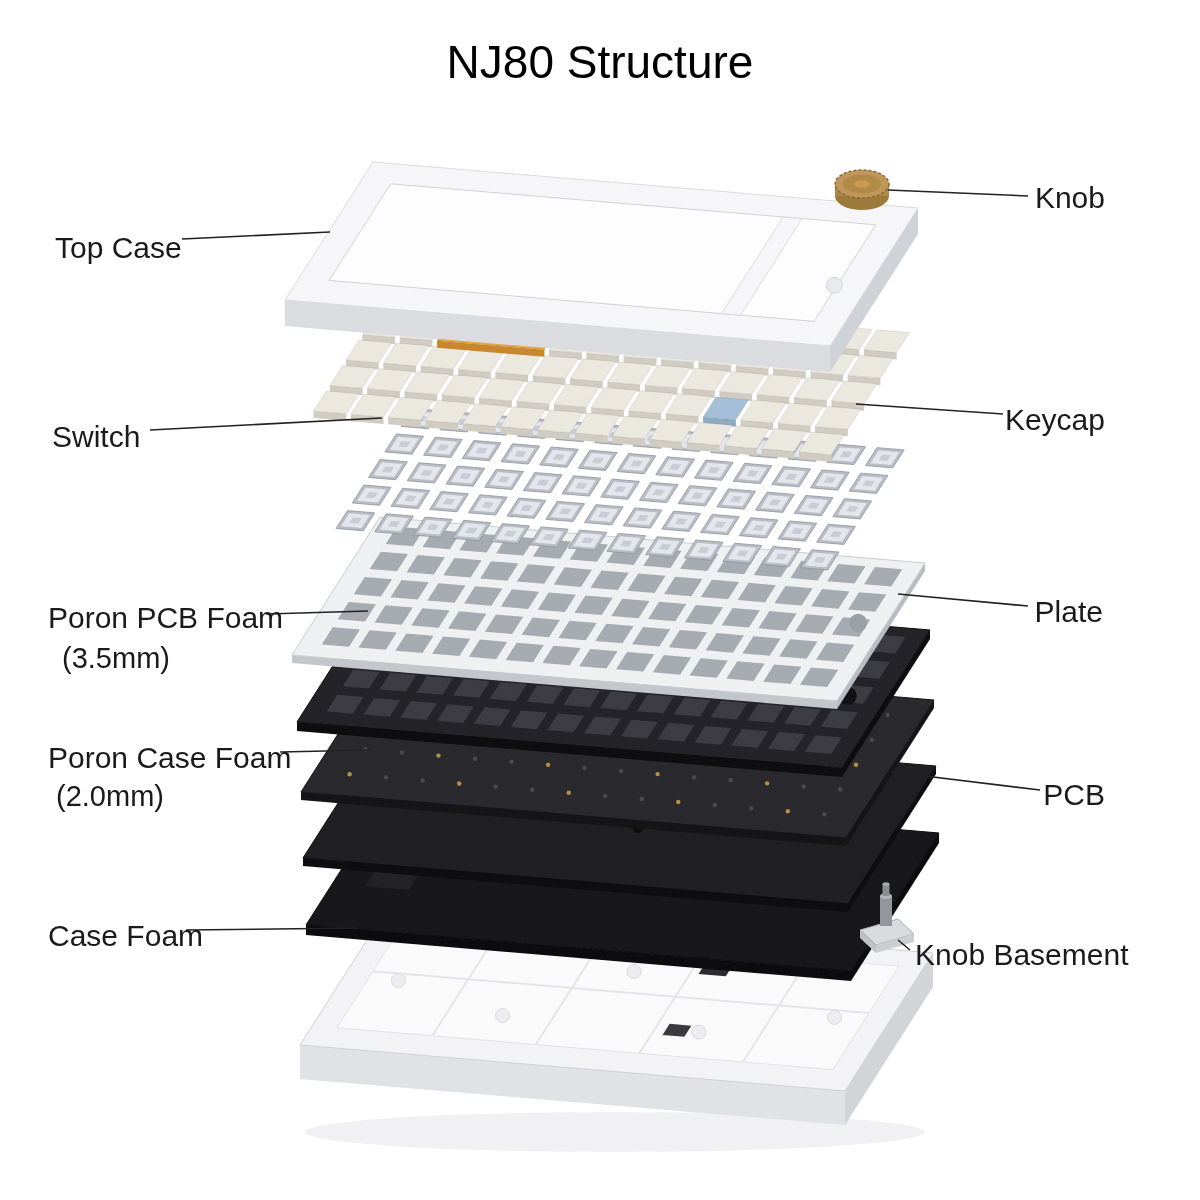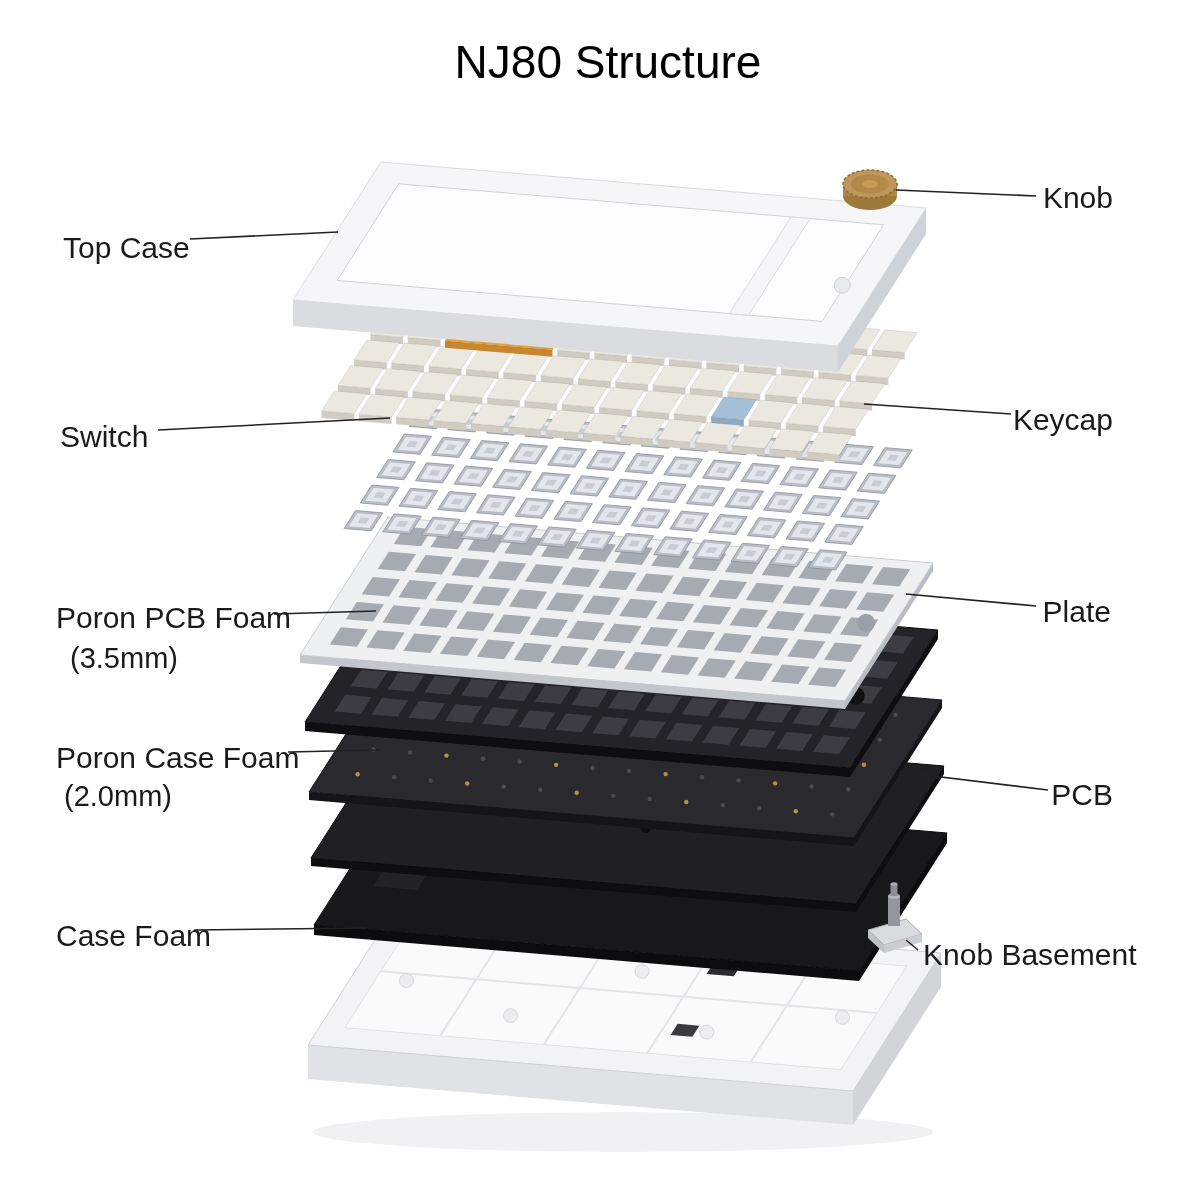--- a/index.html
+++ b/index.html
@@ -1,16 +1,16 @@
 <!DOCTYPE html>
 <html><head>
 <meta charset="utf-8">
 <style>
   html,body{margin:0;padding:0;background:#ffffff;}
-  #stage{position:relative;width:1184px;height:1200px;background:#ffffff;overflow:hidden;margin-left:8px;}
+  #stage{position:relative;width:1184px;height:1200px;background:#ffffff;overflow:hidden;}
   svg{display:block;}
   .lbl{font-family:"Liberation Sans","DejaVu Sans",sans-serif;font-size:30px;fill:#1a1a1a;}
   .sub{font-size:29px;}
   .title{font-family:"Liberation Sans","DejaVu Sans",sans-serif;font-size:46px;font-weight:500;fill:#000000;}
 </style>
 </head>
 <body>
 
 <div id="stage">
   <svg id="scene" width="1200" height="1200" viewBox="0 0 1200 1200">

